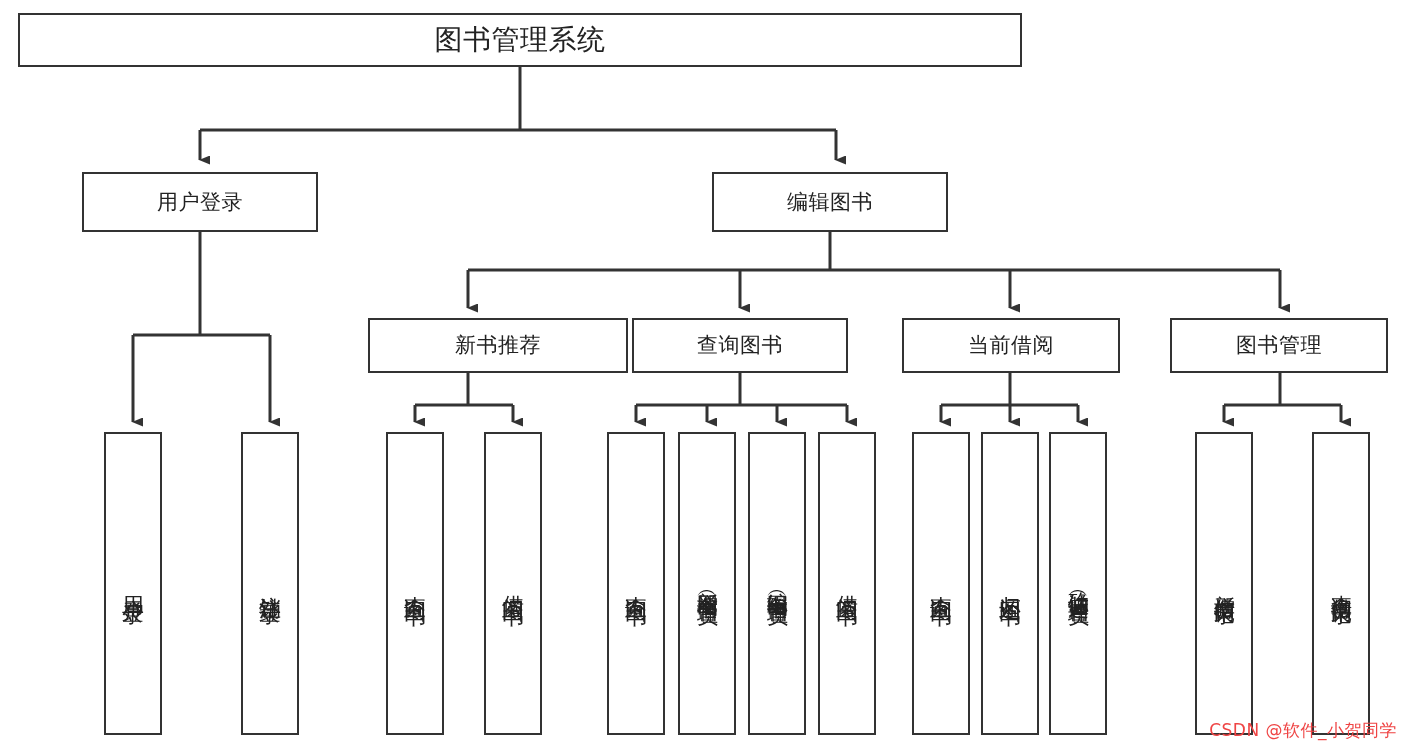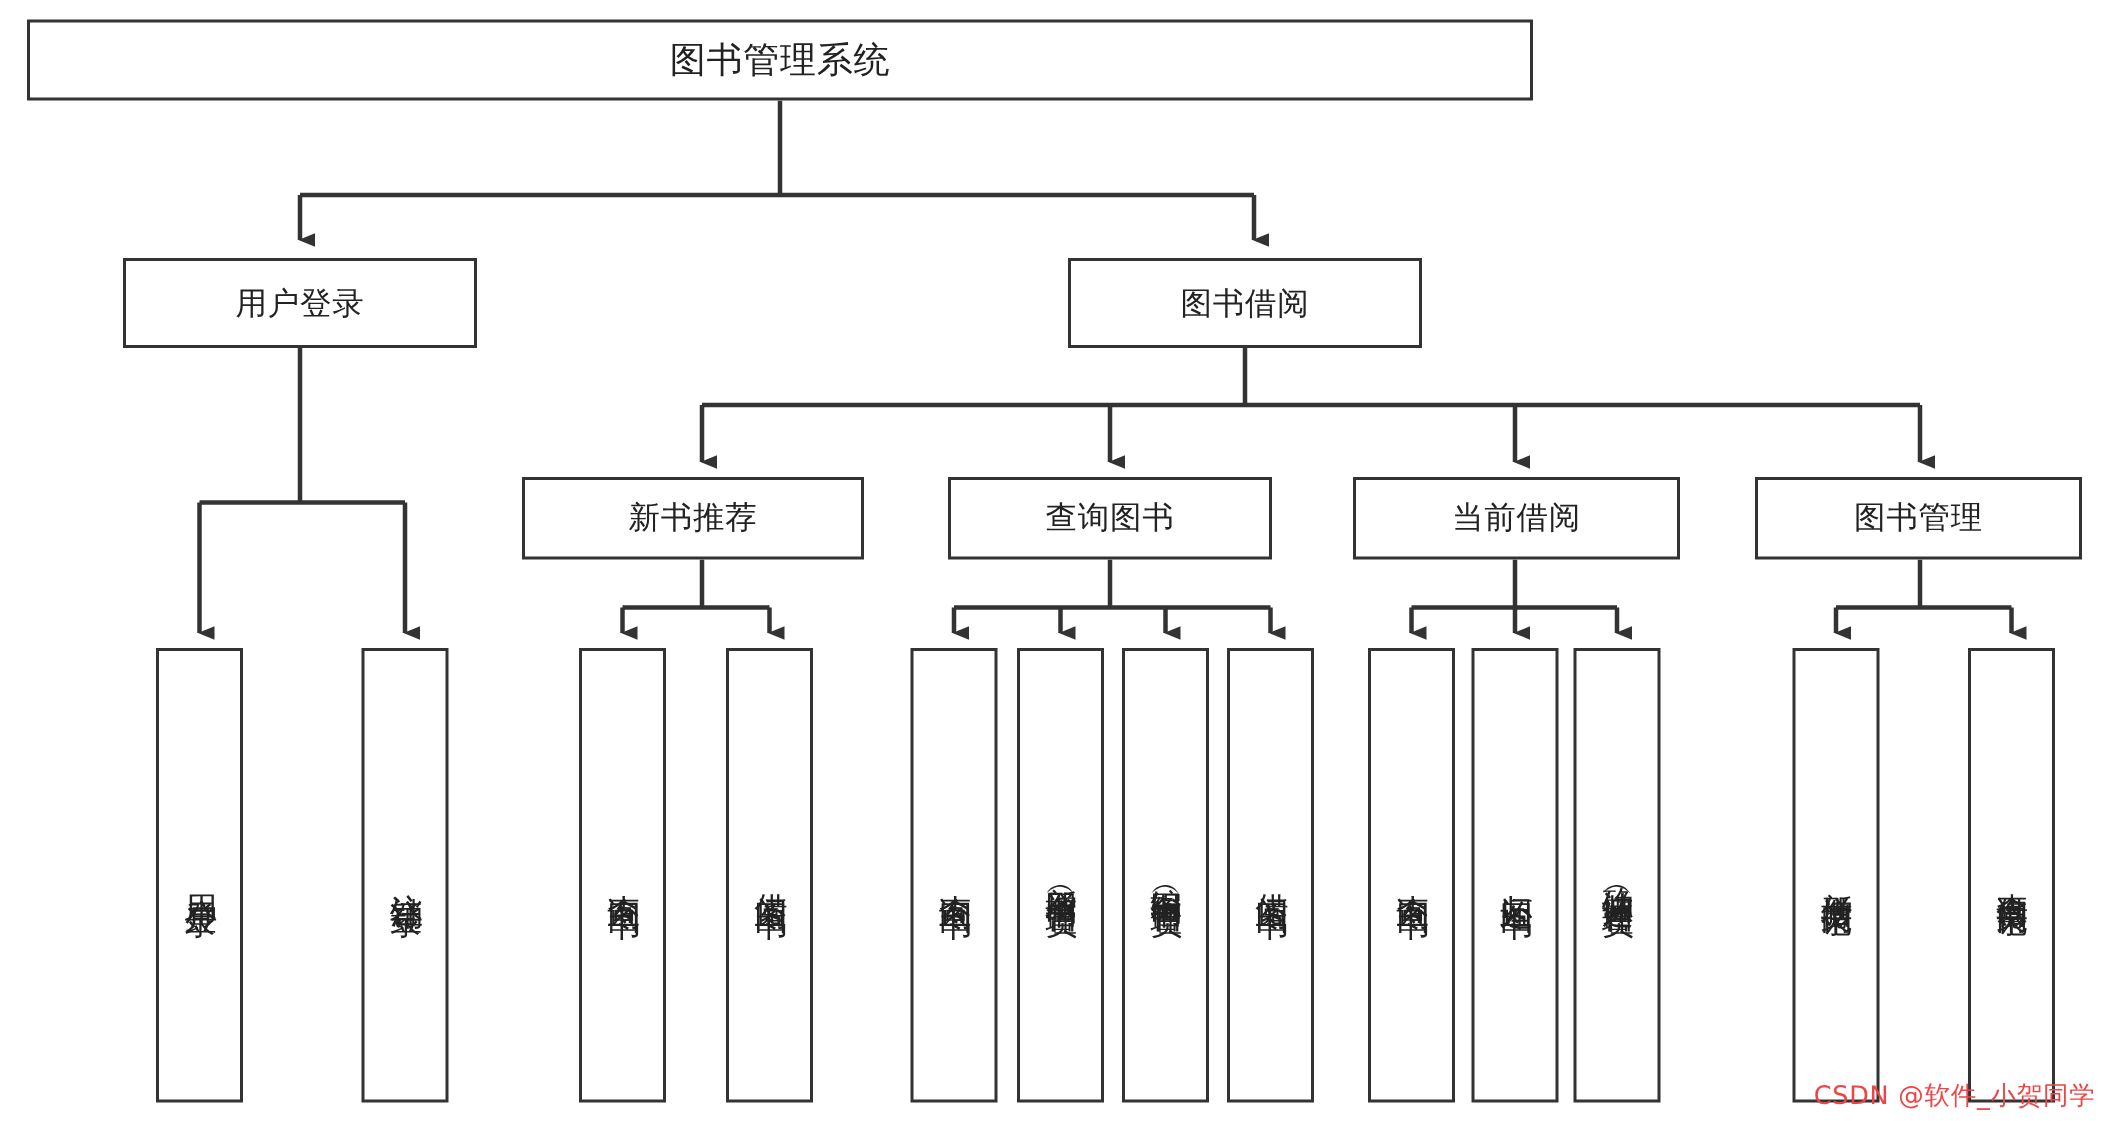--- a/index.html
+++ b/index.html
@@ -41,21 +41,21 @@
     line-height: 1.18;
     text-align: center;
     white-space: pre;
   }
   
   .node.horiz .label {
     font-size: 21px;
     letter-spacing: 0.5px;
   }
   .node.root .label {
-    font-size: 24px;
+    font-size: 28px;
   }
   
   .node.leaf {
     align-items: center;
     justify-content: center;
   }
   .node.leaf .label {
     writing-mode: vertical-rl;
     text-orientation: upright;
     font-size: 22px;
@@ -134,24 +134,24 @@
   </svg>
 
   <div class="node root horiz" style="left:18px; top:13px; width:1004px; height:54px;">
     <span class="label">图书管理系统</span>
   </div>
 
   <div class="node horiz" style="left:82px; top:172px; width:236px; height:60px;">
     <span class="label">用户登录</span>
   </div>
   <div class="node horiz" style="left:712px; top:172px; width:236px; height:60px;">
-    <span class="label">图书借阅</span>
-  </div>
-
-  <div class="node horiz" style="left:348px; top:318px; width:228px; height:55px;">
+    <span class="label">编辑图书</span>
+  </div>
+
+  <div class="node horiz" style="left:368px; top:318px; width:260px; height:55px;">
     <span class="label">新书推荐</span>
   </div>
   <div class="node horiz" style="left:632px; top:318px; width:216px; height:55px;">
     <span class="label">查询图书</span>
   </div>
   <div class="node horiz" style="left:902px; top:318px; width:218px; height:55px;">
     <span class="label">当前借阅</span>
   </div>
   <div class="node horiz" style="left:1170px; top:318px; width:218px; height:55px;">
     <span class="label">图书管理</span>

